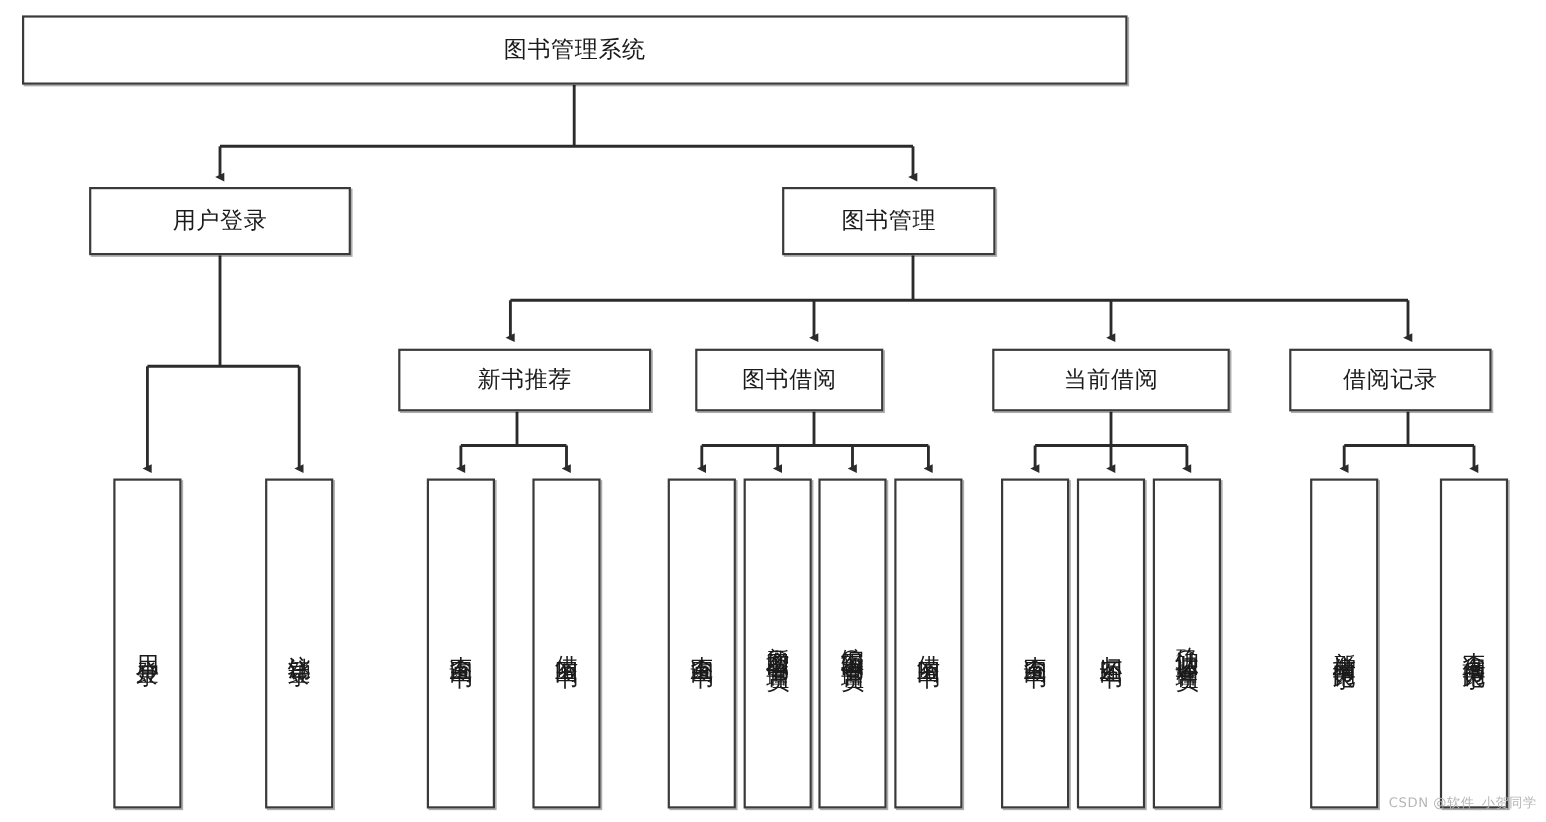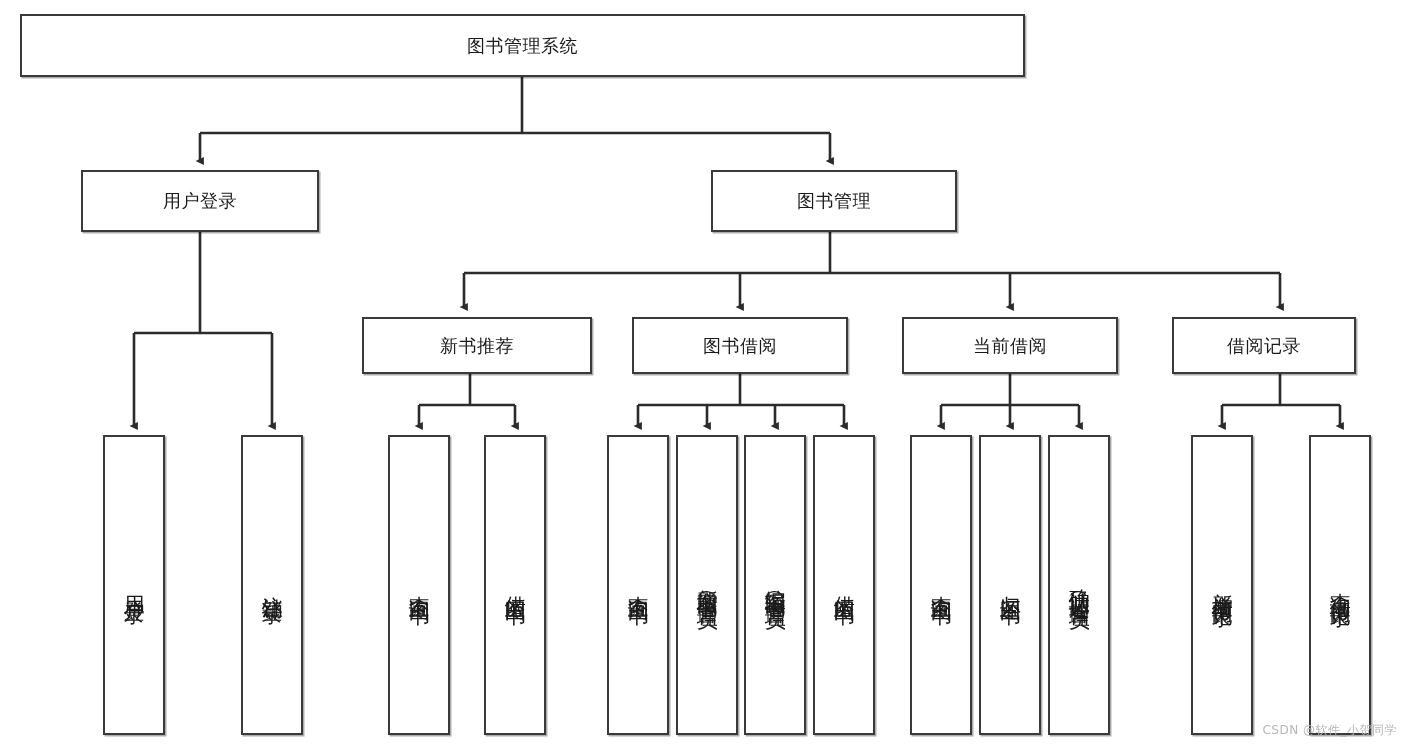--- a/index.html
+++ b/index.html
@@ -30,21 +30,21 @@
     background: #ffffff;
     border: 2px solid #3a3a3a;
     box-shadow: 1.5px 1.5px 0 rgba(0,0,0,0.32);
     display: flex;
     align-items: center;
     justify-content: center;
     color: #1a1a1a;
     letter-spacing: 0.5px;
   }
   .node.horizontal {
-    font-size: 18px;
+    font-size: 21px;
     line-height: 1.1;
     white-space: nowrap;
   }
   .node.vertical {
     writing-mode: vertical-rl;
     text-orientation: upright;
     font-size: 21px;
     line-height: 1.25;
     letter-spacing: 3px;
     padding-top: 4px;
@@ -122,28 +122,28 @@
     </g>
   </svg>
 
   <div class="node horizontal" style="left:20px; top:14px; width:1005px; height:63px;">
     <span>图书管理系统</span>
   </div>
 
   <div class="node horizontal" style="left:81px; top:170px; width:238px; height:62px;">
     <span>用户登录</span>
   </div>
-  <div class="node horizontal" style="left:711px; top:170px; width:246px; height:62px;">
+  <div class="node horizontal" style="left:711px; top:170px; width:194px; height:62px;">
     <span>图书管理</span>
   </div>
 
   <div class="node horizontal" style="left:362px; top:317px; width:230px; height:57px;">
     <span>新书推荐</span>
   </div>
-  <div class="node horizontal" style="left:632px; top:317px; width:216px; height:57px;text-align:center;">
+  <div class="node horizontal" style="left:632px; top:317px; width:171px; height:57px;text-align:center;">
     <span>图书借阅</span>
   </div>
   <div class="node horizontal" style="left:902px; top:317px; width:216px; height:57px;">
     <span>当前借阅</span>
   </div>
   <div class="node horizontal" style="left:1172px; top:317px; width:184px; height:57px;">
     <span>借阅记录</span>
   </div>
 
   <div class="node vertical" style="left:103px; top:435px; width:62px; height:300px;">

